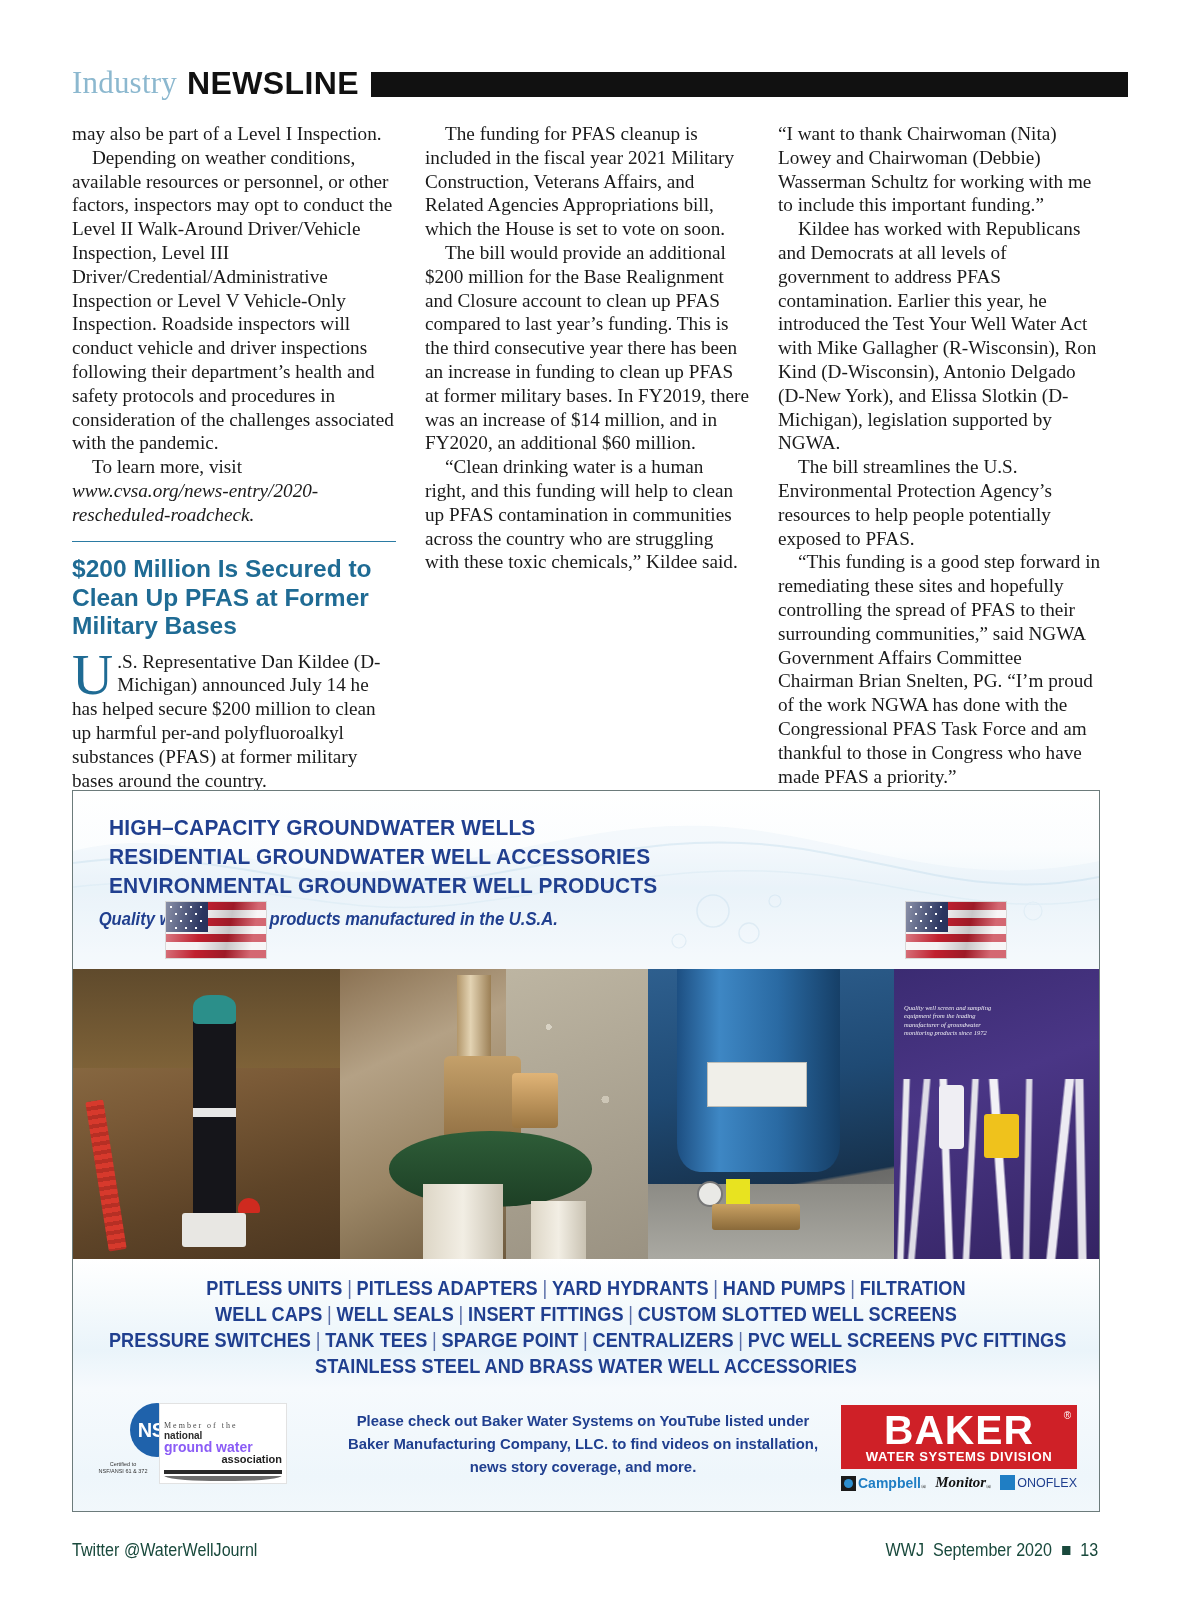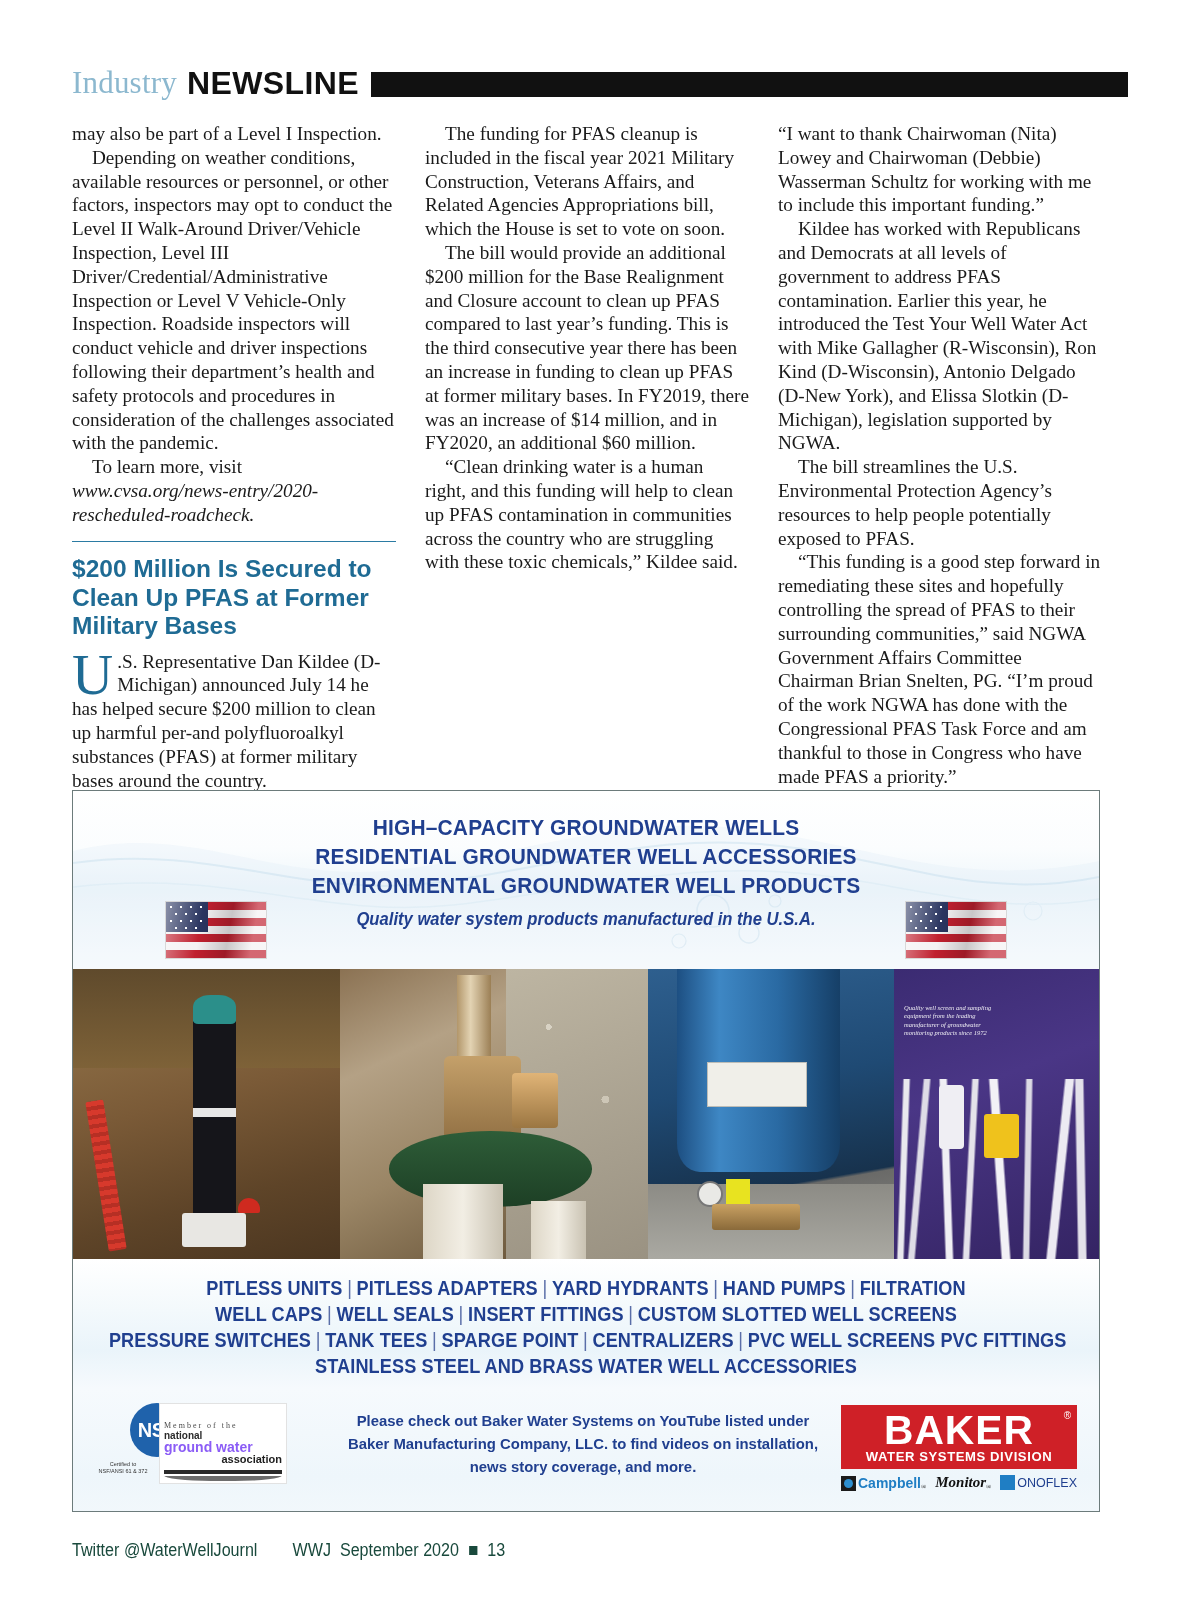--- a/index.html
+++ b/index.html
@@ -43,21 +43,21 @@
   .ad{
     position:absolute;left:72px;top:790px;width:1026px;height:720px;
     border:1px solid #6c7b7b;background:#ffffff;overflow:hidden;
   }
   .ad-head{
     position:relative;height:178px;width:100%;
     background:linear-gradient(180deg,#ffffff 0%,#fbfdfe 32%,#eef6fb 55%,#f7fbfd 78%,#ffffff 100%);
     overflow:hidden;
   }
   .wave{position:absolute;left:0;top:0;width:100%;height:178px;opacity:.5;}
-  .ad-head-text{position:relative;z-index:3;text-align:center;padding-top:22px;}
+  .ad-head-text{position:relative;z-index:3;text-align:left;padding-top:22px;}
   .ad-line{
     font-family:"Liberation Sans",sans-serif;font-weight:bold;
     color:#203f8f;font-size:22.5px;letter-spacing:.2px;line-height:29px;
     transform:scaleX(.93);
   }
   .ad-sub{
     font-family:"Liberation Sans",sans-serif;font-weight:bold;font-style:italic;
     color:#203f8f;font-size:17.5px;margin-top:9px;transform:scaleX(.95);
   }
   .flag{position:absolute;z-index:4;width:100px;height:56px;top:110px;
@@ -182,21 +182,21 @@
   .brand{display:flex;align-items:flex-end;}
   .brand .sq{width:15px;height:15px;background:#1b1b1b;margin-right:2px;position:relative;}
   .brand .sq:after{content:"";position:absolute;left:3px;top:3px;width:9px;height:9px;border-radius:50%;background:#2d8fd0;}
   .brand .sqb{width:15px;height:15px;background:#1f7ec4;margin-right:2px;}
   .b-campbell{font-family:"Liberation Sans",sans-serif;font-weight:bold;color:#1f7ec4;font-size:14px;}
   .b-monitor{font-family:"Liberation Serif",serif;font-style:italic;font-weight:bold;color:#111;font-size:15px;}
   .b-mono{font-family:"Liberation Sans",sans-serif;font-weight:normal;color:#1f3f8f;font-size:12.5px;}
   .sup{font-size:7px;vertical-align:super;}
   
   .pagefoot{position:absolute;left:72px;top:1540px;width:1026px;
-     display:flex;justify-content:flex-start;align-items:center;}
+     display:flex;justify-content:space-between;align-items:center;}
   .pf-left,.pf-right{font-family:"Liberation Sans",sans-serif;color:#19493c;font-size:17.5px;transform:scaleX(.92);transform-origin:left center;}
   .pf-right{transform-origin:right center;}
   .sqm{display:inline-block;width:9px;height:9px;background:#19493c;margin:0 6px 1px 6px;}
 </style>
 </head>
 <body>
 
 <div class="page">
 
   <div class="masthead">

